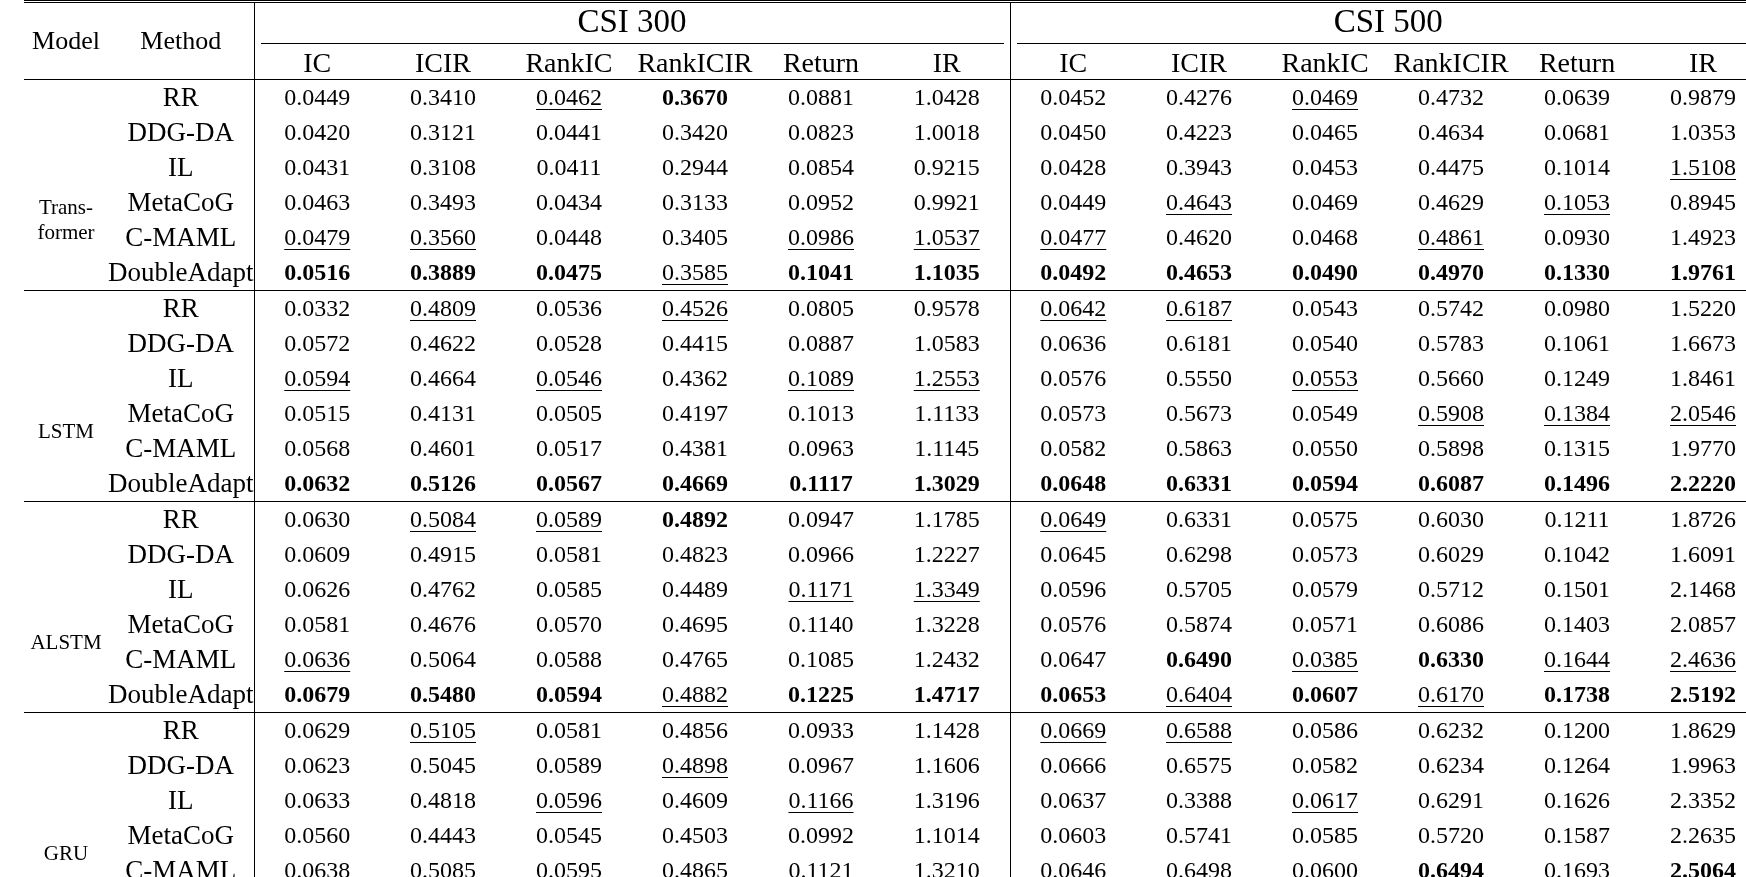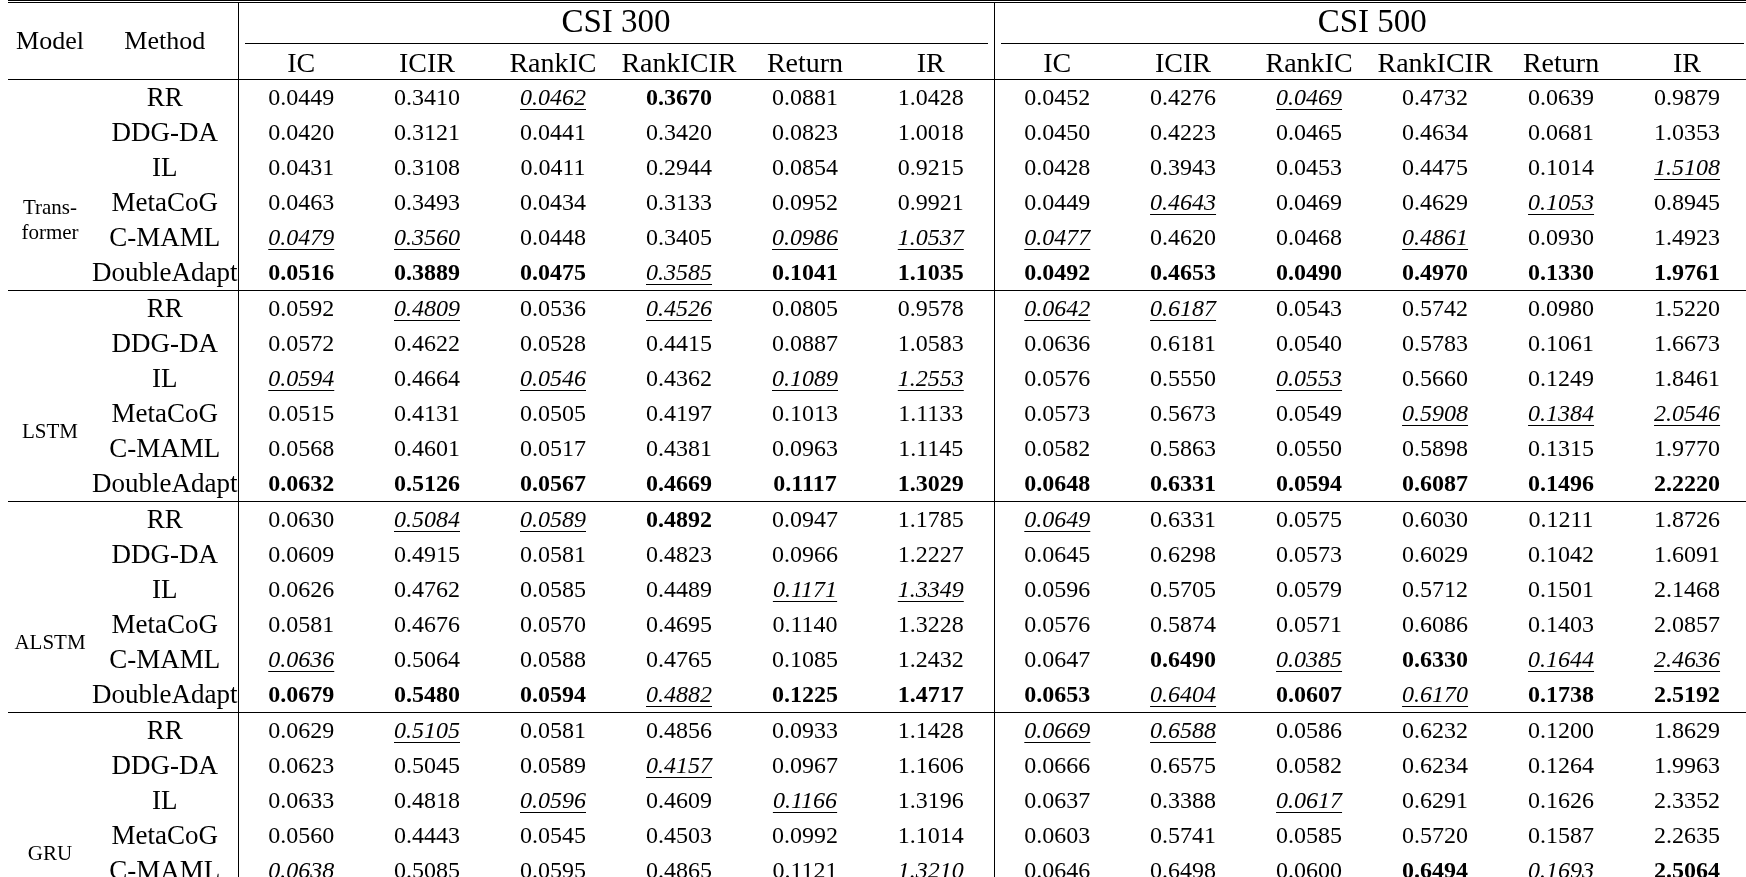--- a/index.html
+++ b/index.html
@@ -11,21 +11,21 @@
     width: 1746px;
     height: 877px;
     font-family: "Liberation Serif", "DejaVu Serif", serif;
     color: #000000;
     overflow: hidden;
   }
   #table-wrap {
     width: 1746px;
     height: 877px;
     box-sizing: border-box;
-    padding: 0 8px;
+    padding: 0 24px;
   }
   table.results {
     border-collapse: collapse;
     width: 100%;
     table-layout: fixed;
   }
   table.results td, table.results th {
     padding: 0;
     margin: 0;
     text-align: center;
@@ -86,21 +86,20 @@
     display: inline-block;
     padding: 0 1px;
   }
   td.val span.v.best {
     font-weight: bold;
   }
   td.val span.v.second {
     text-decoration: underline;
     text-underline-offset: 3.5px;
     text-decoration-thickness: 1.4px;
-    font-style: italic;
   }
 
   
   col.c-model { width: 84px; }
   col.c-method { width: 146px; }
   col.c-data { width: 126px; }
 </style>
 </head>
 <body>
 
@@ -238,21 +237,21 @@
           <td class="val vsep-left"><span class="v best">0.0492</span></td>
           <td class="val"><span class="v best">0.4653</span></td>
           <td class="val"><span class="v best">0.0490</span></td>
           <td class="val"><span class="v best">0.4970</span></td>
           <td class="val"><span class="v best">0.1330</span></td>
           <td class="val"><span class="v best">1.9761</span></td>
         </tr>
         <tr class="midrule">
           <td class="model-cell"></td>
           <td class="method-cell">RR</td>
-          <td class="val vsep-left"><span class="v">0.0592</span></td>
+          <td class="val vsep-left"><span class="v">0.0332</span></td>
           <td class="val"><span class="v second">0.4809</span></td>
           <td class="val"><span class="v">0.0536</span></td>
           <td class="val"><span class="v second">0.4526</span></td>
           <td class="val"><span class="v">0.0805</span></td>
           <td class="val"><span class="v">0.9578</span></td>
           <td class="val vsep-left"><span class="v second">0.0642</span></td>
           <td class="val"><span class="v second">0.6187</span></td>
           <td class="val"><span class="v">0.0543</span></td>
           <td class="val"><span class="v">0.5742</span></td>
           <td class="val"><span class="v">0.0980</span></td>
@@ -443,21 +442,21 @@
           <td class="val"><span class="v">0.6232</span></td>
           <td class="val"><span class="v">0.1200</span></td>
           <td class="val"><span class="v">1.8629</span></td>
         </tr>
         <tr>
           <td class="model-cell"></td>
           <td class="method-cell">DDG-DA</td>
           <td class="val vsep-left"><span class="v">0.0623</span></td>
           <td class="val"><span class="v">0.5045</span></td>
           <td class="val"><span class="v">0.0589</span></td>
-          <td class="val"><span class="v second">0.4157</span></td>
+          <td class="val"><span class="v second">0.4898</span></td>
           <td class="val"><span class="v">0.0967</span></td>
           <td class="val"><span class="v">1.1606</span></td>
           <td class="val vsep-left"><span class="v">0.0666</span></td>
           <td class="val"><span class="v">0.6575</span></td>
           <td class="val"><span class="v">0.0582</span></td>
           <td class="val"><span class="v">0.6234</span></td>
           <td class="val"><span class="v">0.1264</span></td>
           <td class="val"><span class="v">1.9963</span></td>
         </tr>
         <tr>

